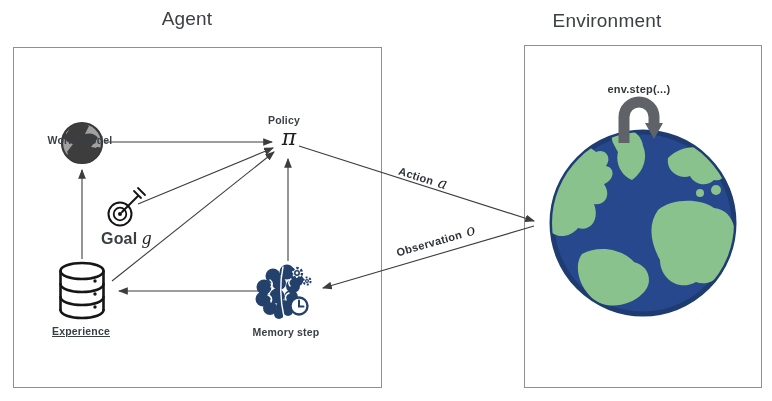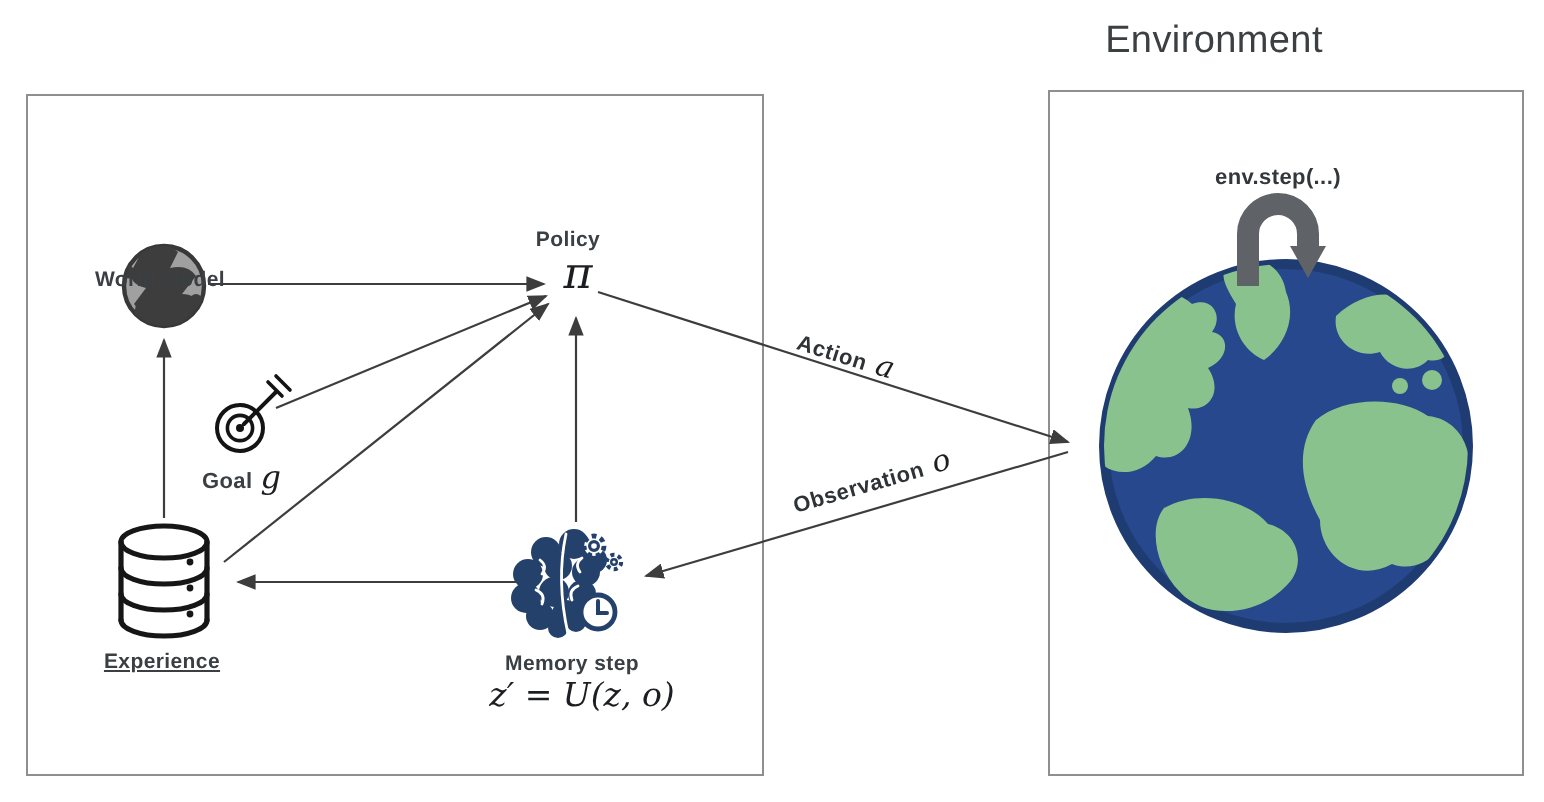--- a/index.html
+++ b/index.html
@@ -26,21 +26,21 @@
   .math{
     font-family:"DejaVu Serif",serif;font-style:italic;color:#1c1e21;
   }
   .formula{position:absolute;font-size:16.5px;text-align:center;}
   #wm-formula{left:25px;top:62px;width:110px;}
   #wm-label{left:25px;top:95px;width:110px;margin-top:39px;}
   #policy-formula{left:224px;top:86px;width:110px;}
   #policy-label{left:234px;top:114px;width:100px;}
   #pi-symbol{position:absolute;left:269px;top:125px;width:40px;font-size:22px;text-align:center;}
   #goal-label{position:absolute;left:101px;top:229px;display:flex;align-items:baseline;gap:4px;}
-  #goal-label .sub{font-size:11px;font-weight:700;color:#3a3f44;letter-spacing:.2px;}
+  #goal-label .sub{font-size:16px;font-weight:700;color:#3a3f44;letter-spacing:.2px;}
   #goal-label .math{font-size:16px;}
   #exp-label{left:31px;top:325px;width:100px;text-decoration:underline;}
   #mem-label{left:236px;top:326px;width:100px;}
   #mem-formula{left:226px;top:338px;width:130px;}
   #env-step-label{left:579px;top:71px;width:120px;font-size:11px;color:#33373b;margin-top:12px;}
   .edge-label{
     position:absolute;display:flex;align-items:baseline;gap:5px;
     transform-origin:left top;white-space:nowrap;
   }
   .edge-label .word{font-size:11px;font-weight:700;color:#2f3338;letter-spacing:.3px;}
@@ -161,36 +161,36 @@
         <path d="M582,254 C600,244 624,250 634,262 C650,266 654,284 642,294 C628,308 602,310 590,296 C578,284 574,264 582,254 Z"></path>
       </g>
     </g>
 
     <g>
       <path d="M624,143 L624,117 A15,15 0 0 1 654,117 L654,124" fill="none" stroke="#5f6368" stroke-width="11"></path>
       <polygon points="645,123 663,123 654,139" fill="#5f6368"></polygon>
     </g>
   </svg>
 
+  <div class="title" id="agent-title">Agent</div>
   <div class="title" id="env-title">Environment</div>
 
   <div class="sublabel" id="wm-label">World Model</div>
 
   <div class="sublabel" id="policy-label">Policy</div>
   <div class="math" id="pi-symbol">π</div>
 
   <div id="goal-label">
     <span class="sub">Goal</span>
     <span class="math">g</span>
   </div>
 
   <div class="sublabel" id="exp-label">Experience</div>
 
   <div class="sublabel" id="mem-label">Memory step</div>
-  <div class="formula math" id="mem-formula">z′ = U(z, o)</div>
 
   <div class="sublabel" id="env-step-label">env.step(...)</div>
 
   <div class="edge-label" id="action-label">
     <span class="word">Action</span>
     <span class="math">a</span>
   </div>
   <div class="edge-label" id="observation-label">
     <span class="word">Observation</span>
     <span class="math">o</span>

